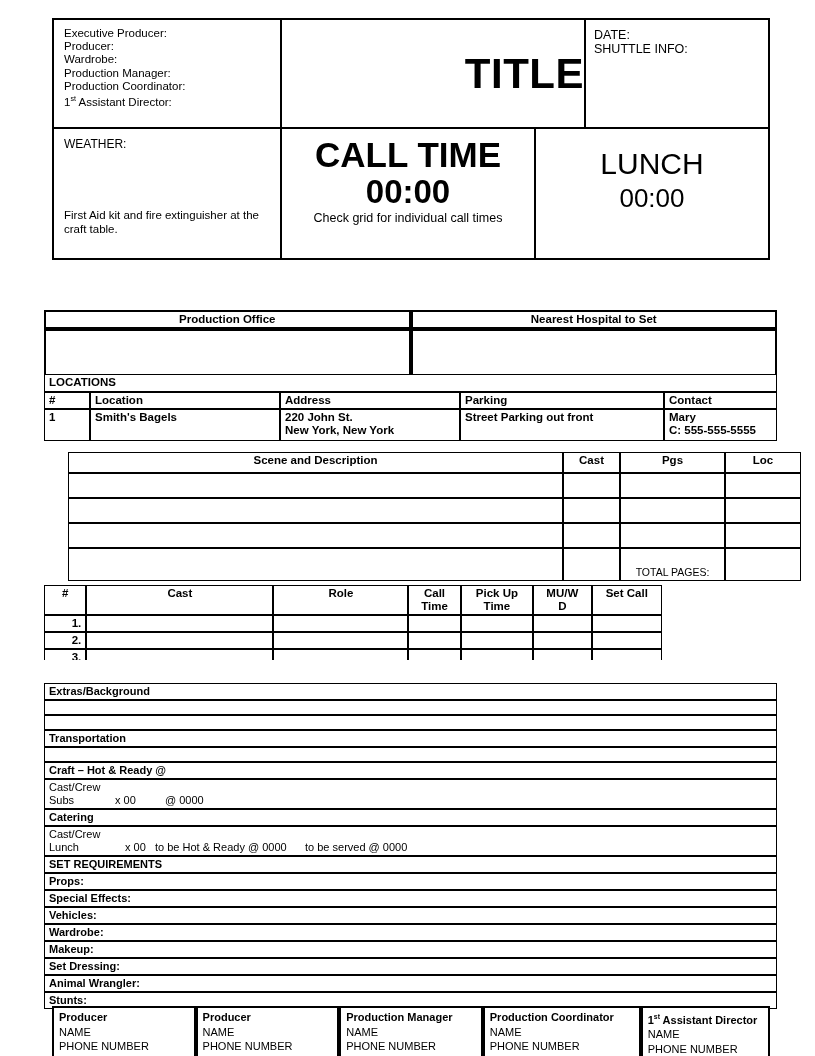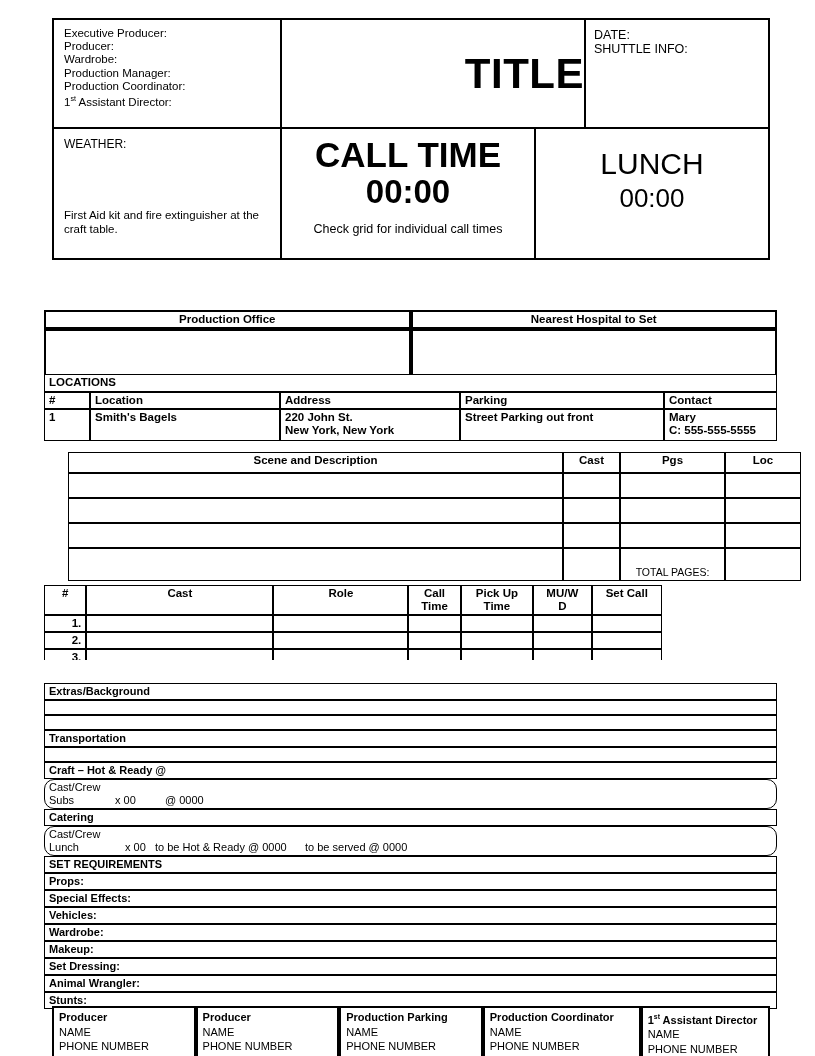--- a/index.html
+++ b/index.html
@@ -78,21 +78,21 @@
   }
   .cell-calltime {
     width: 254px;
     box-sizing: border-box;
     border-right: 2px solid #000;
     text-align: center;
     padding-top: 6px;
   }
   .calltime-label { font-size: 35px; font-weight: bold; letter-spacing: 0px; }
   .calltime-value { font-size: 33px; font-weight: bold; margin-top: -2px; }
-  .calltime-note { font-size: 12.5px; margin-top: 11px; }
+  .calltime-note { font-size: 12.5px; }
   .cell-lunch {
     flex: 1;
     box-sizing: border-box;
     text-align: center;
     padding-top: 18px;
   }
   .lunch-label { font-size: 30px; }
   .lunch-value { font-size: 26px; margin-top: 2px; }
 
   sup { font-size: 0.62em; vertical-align: super; }
@@ -110,21 +110,21 @@
     border: 1.6px solid #000;
     padding: 1px 4px;
     font-size: 11.5px;
     font-weight: bold;
     vertical-align: top;
     line-height: 13px;
     background: #fff;
     box-sizing: border-box;
   }
   td.shaded { background: #d9d9d9; }
-  td.plain { font-weight: normal; border-radius: 10px; }
+  td.plain { font-weight: normal; }
 
   
   .po-block { left: 44px; top: 310px; width: 733px; }
   .po-block table.grid td { border-width: 2px; }
   .po-head { height: 16px; text-align: center; font-size: 11px; }
   .po-body { height: 48px; }
 
   
   .loc-block { left: 44px; top: 374px; width: 733px; border-radius: 17px; }
   .loc-title { height: 18px; font-size: 14px; }
@@ -451,21 +451,21 @@
             <span class="foot-title">Producer</span>
             <span class="foot-title" style="font-weight:normal">NAME</span>
             <span class="foot-title" style="font-weight:normal">PHONE NUMBER</span>
           </td>
           <td>
             <span class="foot-title">Producer</span>
             <span class="foot-title" style="font-weight:normal">NAME</span>
             <span class="foot-title" style="font-weight:normal">PHONE NUMBER</span>
           </td>
           <td>
-            <span class="foot-title">Production Parking</span>
+            <span class="foot-title">Production Manager</span>
             <span class="foot-title" style="font-weight:normal">NAME</span>
             <span class="foot-title" style="font-weight:normal">PHONE NUMBER</span>
           </td>
           <td>
             <span class="foot-title">Production Coordinator</span>
             <span class="foot-title" style="font-weight:normal">NAME</span>
             <span class="foot-title" style="font-weight:normal">PHONE NUMBER</span>
           </td>
           <td>
             <span class="foot-title">1<sup>st</sup> Assistant Director</span>

